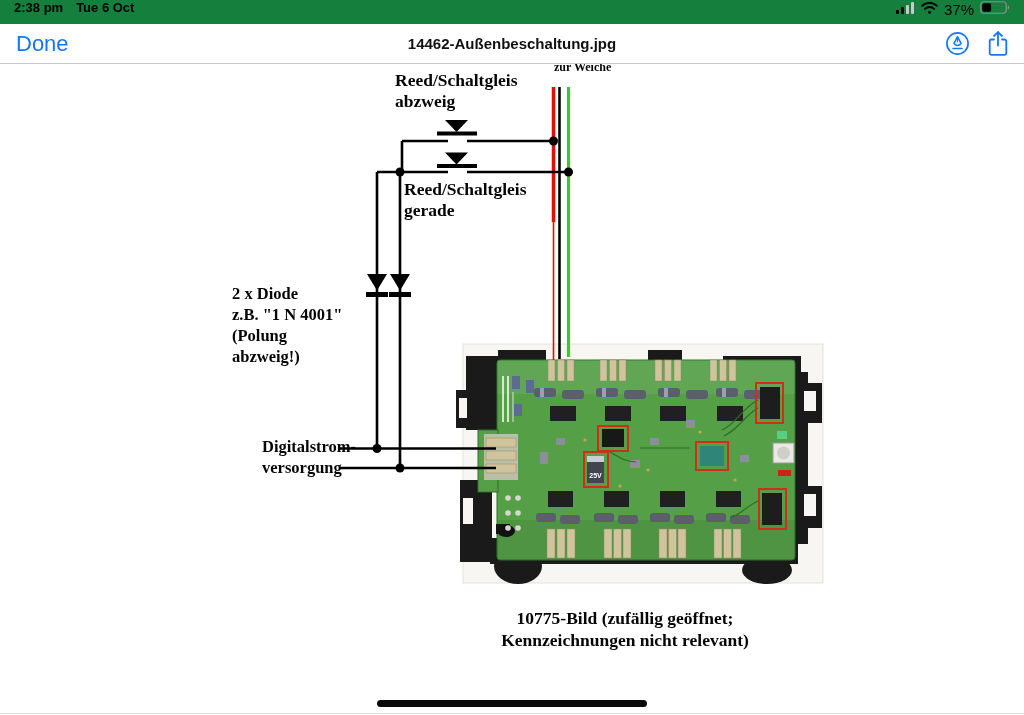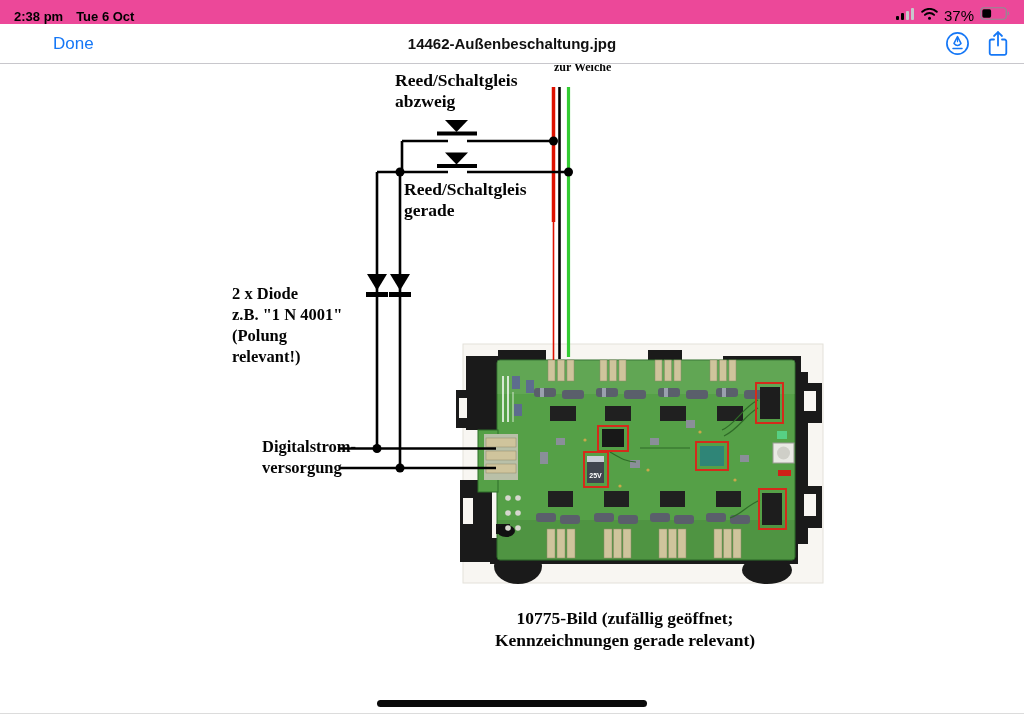--- a/index.html
+++ b/index.html
@@ -5,33 +5,33 @@
   html,body{margin:0;padding:0;}
   body{
     width:1024px;height:715px;position:relative;overflow:hidden;
     background:#ffffff;
     font-family:"Liberation Sans","DejaVu Sans",sans-serif;
     -webkit-font-smoothing:antialiased;
   }
   
   .status-bar{
     position:absolute;left:0;top:0;width:1024px;height:24px;
-    display:flex;justify-content:space-between;align-items:flex-end;
-    padding:0 14px;box-sizing:border-box;z-index:10;background:#ec4899;
+    display:flex;justify-content:space-between;align-items:flex-start;
+    padding:0 14px;box-sizing:border-box;z-index:10;background:#15803d;
   }
   .status-left{display:flex;gap:13px;font-size:13px;font-weight:600;color:#000;}
   .status-right{display:flex;align-items:center;gap:6px;}
   .status-right .pct{font-size:15px;font-weight:400;color:#000;}
   
   .toolbar{
     position:absolute;left:0;top:24px;width:1024px;height:40px;
     background:#fff;border-bottom:1px solid #c8c7cc;z-index:10;
     display:flex;align-items:center;box-sizing:border-box;padding:0 16px;
   }
-  .done-btn{font-size:17px;color:#1577f6;cursor:pointer;background:none;border:none;padding:0;font-family:inherit;margin-left:37px;}
+  .done-btn{font-size:22px;color:#1577f6;cursor:pointer;background:none;border:none;padding:0;font-family:inherit;}
   .toolbar-title{
     position:absolute;left:0;right:0;text-align:center;
     font-size:15px;font-weight:600;color:#111;pointer-events:none;
   }
   .toolbar-actions{position:absolute;right:14px;display:flex;gap:16px;align-items:center;}
   .icon-btn{background:none;border:none;padding:0;cursor:pointer;line-height:0;}
   
   .canvas{position:absolute;left:0;top:0;width:1024px;height:715px;z-index:1;}
   .lbl{
     position:absolute;z-index:3;color:#050505;font-weight:bold;white-space:nowrap;font-family:Liberation Serif, serif;
@@ -351,25 +351,25 @@
   <div>abzweig</div>
 </div>
 <div class="lbl lbl-reed-gerade">
   <div>Reed/Schaltgleis</div>
   <div>gerade</div>
 </div>
 <div class="lbl lbl-diode">
   <div>2 x Diode</div>
   <div>z.B. "1 N 4001"</div>
   <div>(Polung</div>
-  <div>relevant!)</div>
+  <div>abzweig!)</div>
 </div>
 <div class="lbl lbl-digital">
   <div>Digitalstrom-</div>
   <div>versorgung</div>
 </div>
 <div class="lbl lbl-caption">
   <div>10775-Bild (zufällig geöffnet;</div>
-  <div>Kennzeichnungen gerade relevant)</div>
+  <div>Kennzeichnungen nicht relevant)</div>
 </div>
 
 <div class="home-indicator"></div>
 <div class="bottom-hairline"></div>
 
 </body></html>

